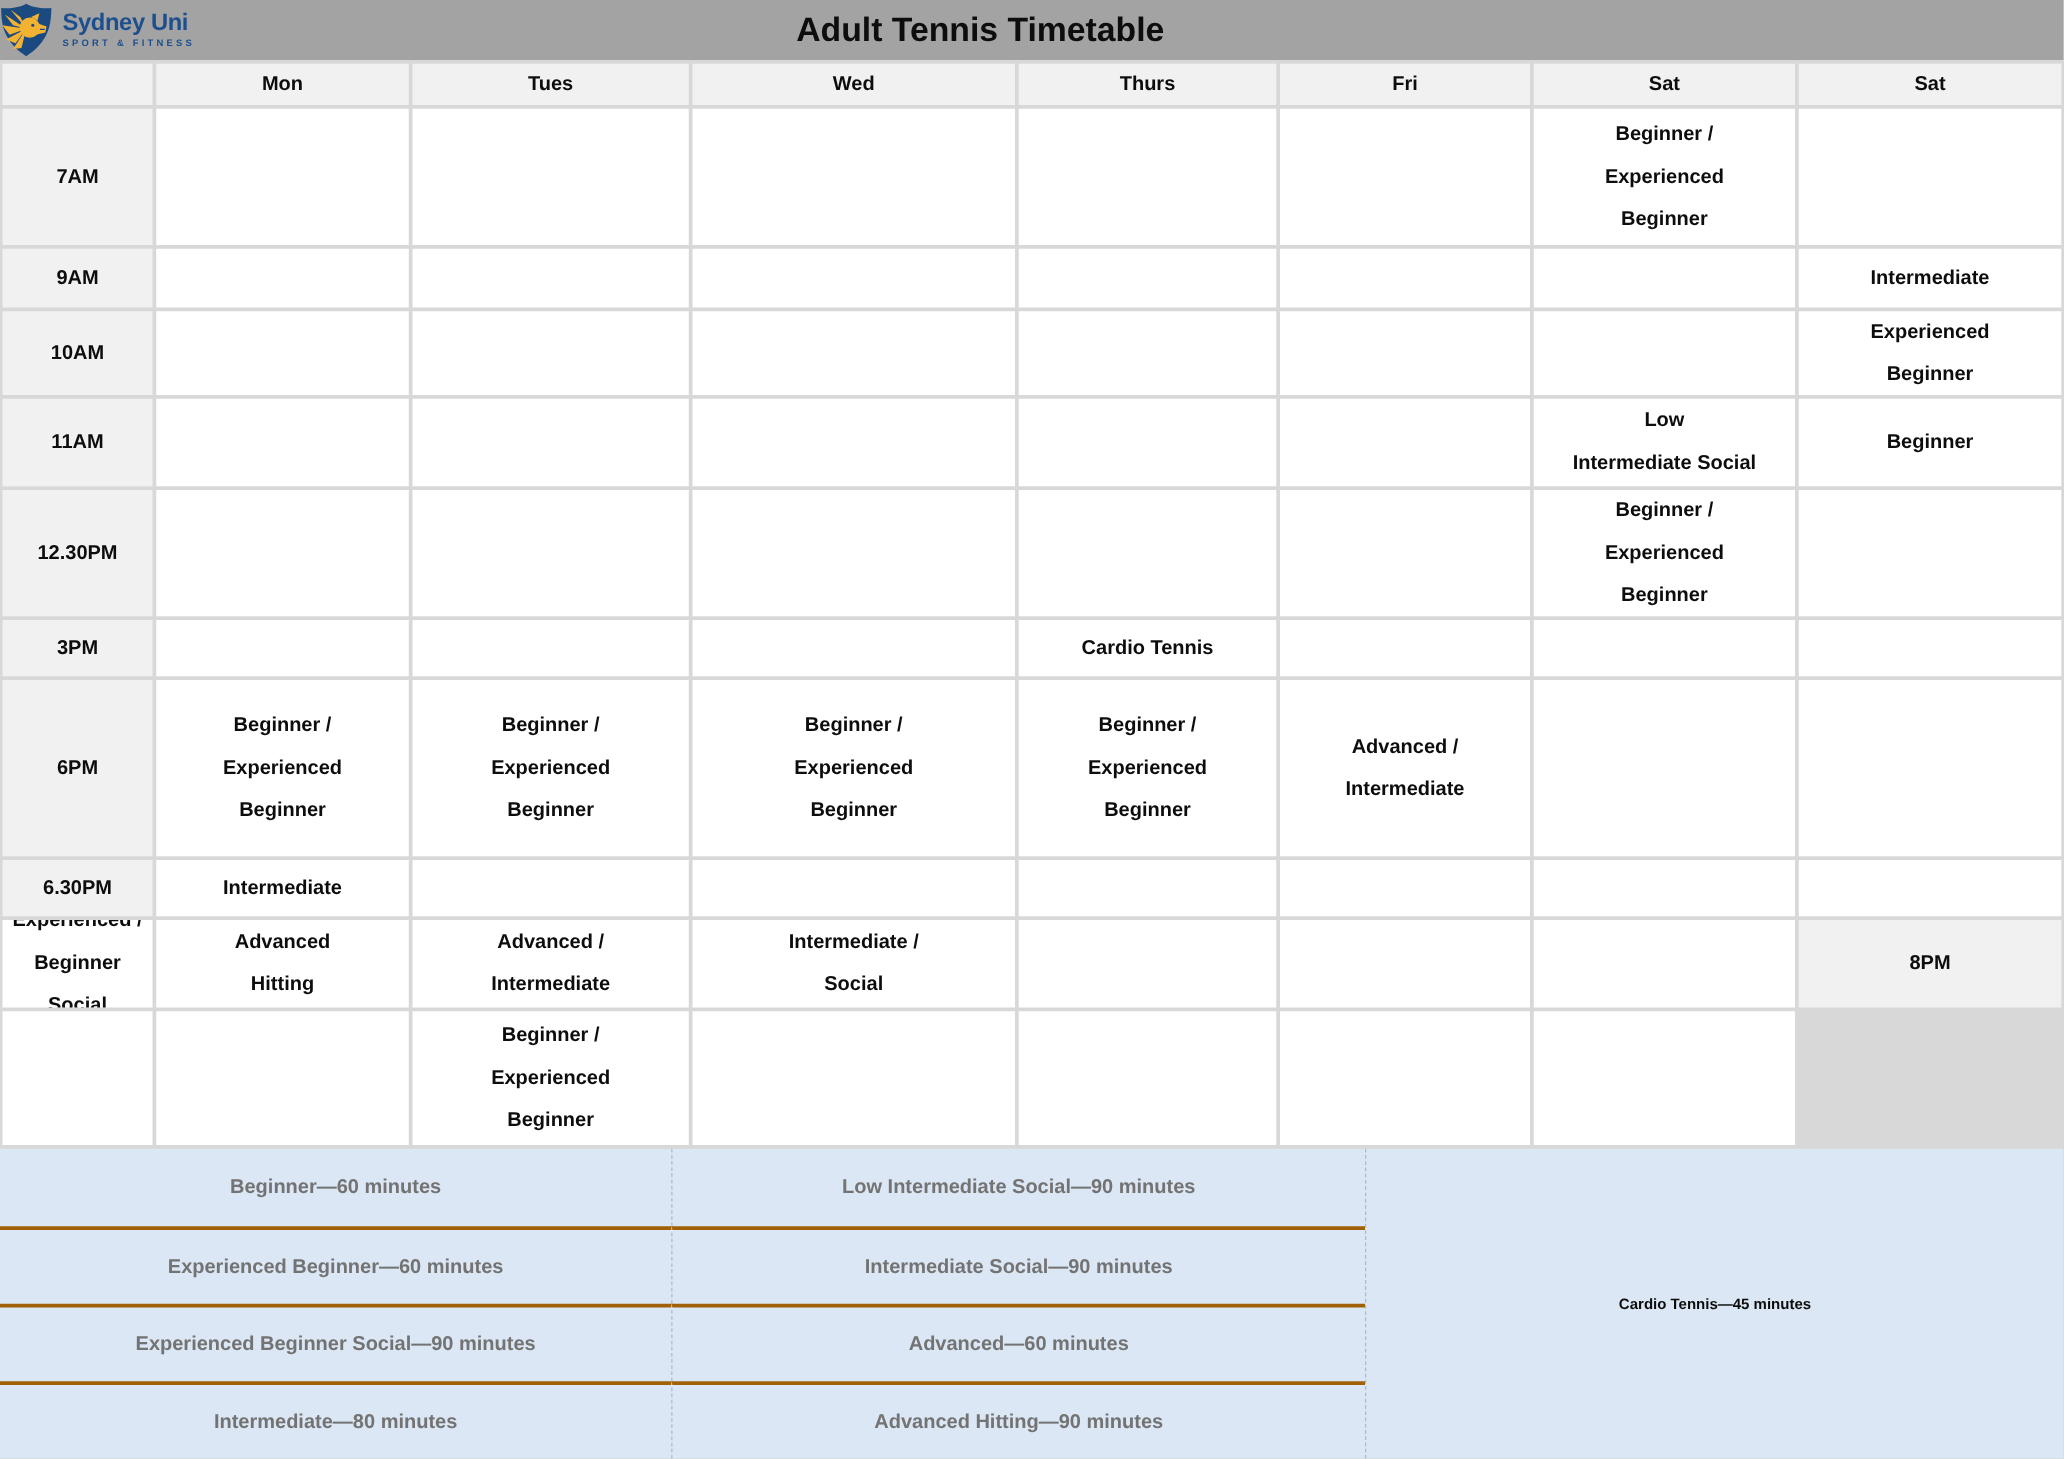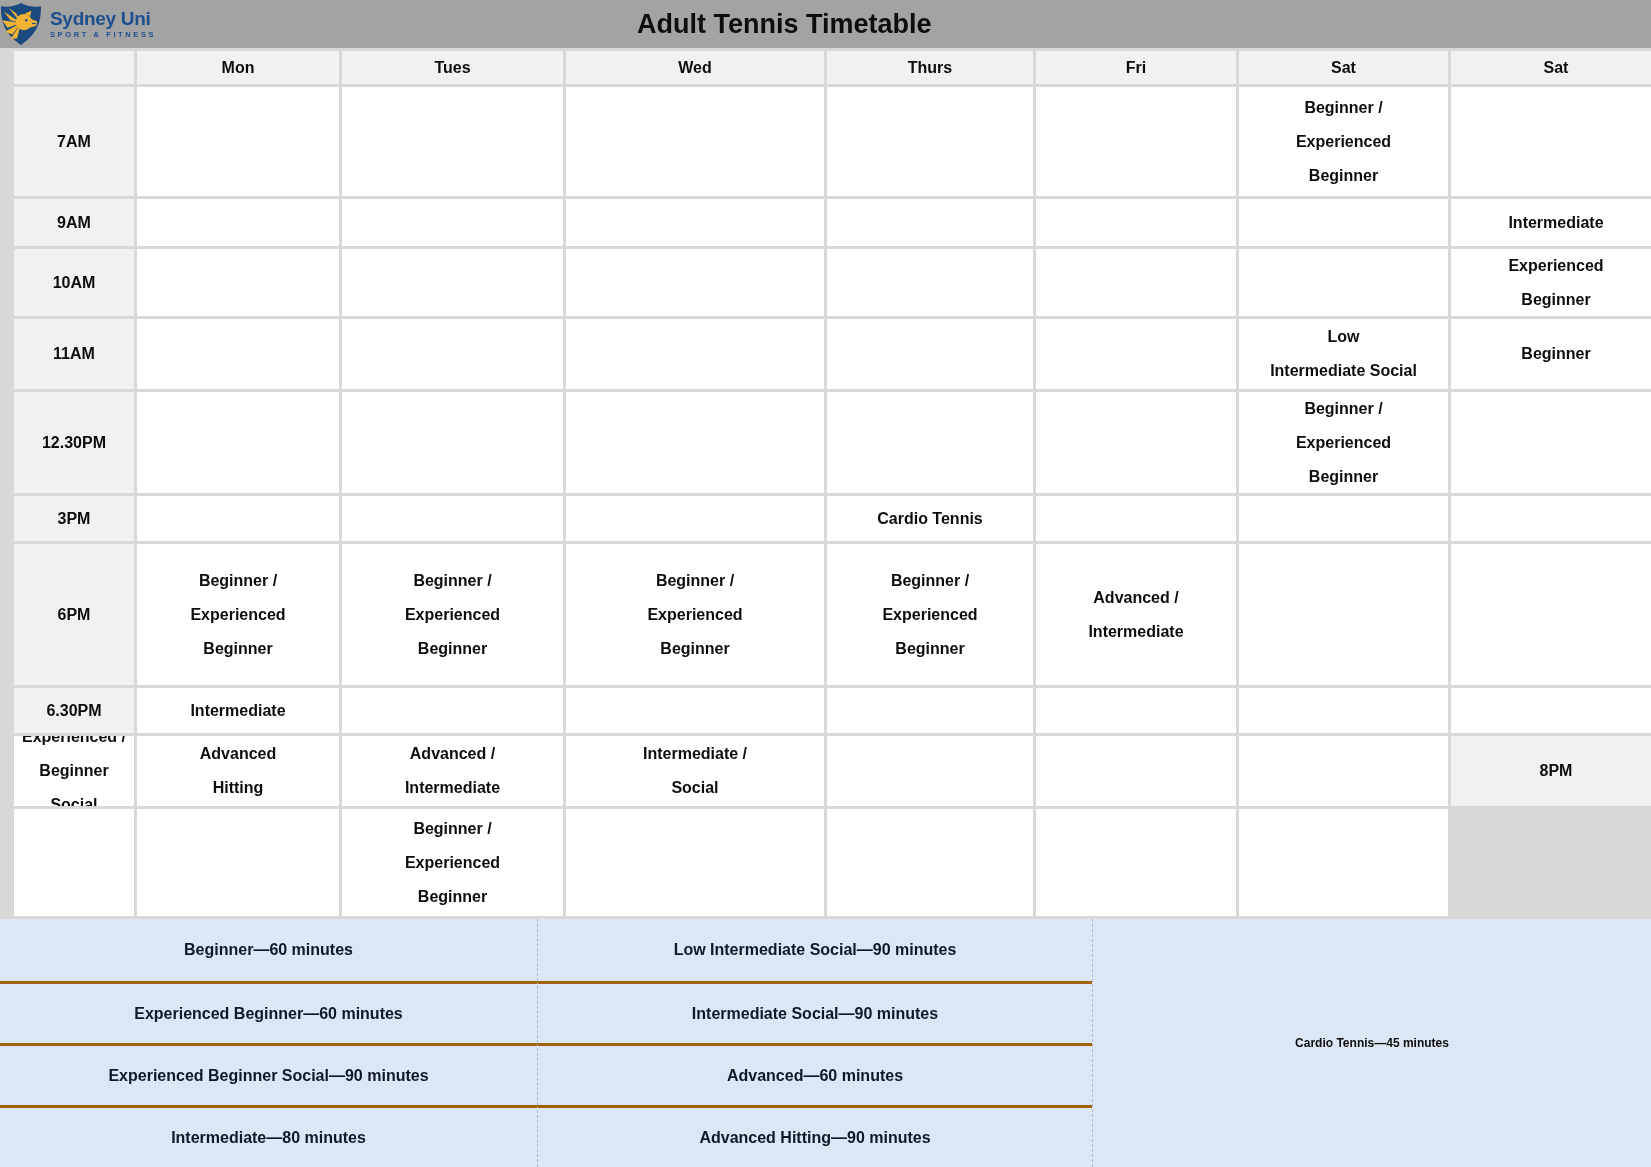--- a/index.html
+++ b/index.html
@@ -24,21 +24,21 @@
     position:absolute; left:47.5%; top:50%; transform:translate(-50%,-50%);
     font-size:27px; font-weight:700; color:#0d0d0d; white-space:nowrap;
   }
 
   
   .tt {
     display:grid;
     grid-template-columns:120px 202px 221px 258px 206px 200px 209px 210px;
     grid-template-rows:33px 109px 47px 67px 70px 101px 45px 141px 45px 70px 107px;
     gap:3px;
-    padding:3px 14px;
+    padding:3px 2px;
     background:#d8d8d8;
   }
   .c {
     background:#ffffff;
     display:flex; align-items:center; justify-content:center;
     text-align:center;
     font-size:16px; font-weight:700; color:#0d0d0d;
     line-height:34px;
     white-space:pre-line;
     overflow:hidden;
@@ -51,21 +51,21 @@
     display:flex;
   }
   .lg-grid {
     display:grid;
     grid-template-columns:537px 555px;
     grid-template-rows:62px 62px 62px 62px;
   }
   .lg-cell {
     display:flex; align-items:center; justify-content:center;
     text-align:right;
-    font-size:16px; font-weight:700; color:#0f172a;
+    font-size:16px; font-weight:700; color:#737373;
   }
   .lg-mid { border-left:1px dashed #a9bccd; }
   .lg-sep { border-top:3px solid #a16207; }
   .lg-cardio {
     width:559px; border-left:1px dashed #a9bccd;
     display:flex; align-items:center; justify-content:center;
     font-size:12px; font-weight:700; color:#0d0d0d; text-align:center;
   }
 </style>
 </head>

